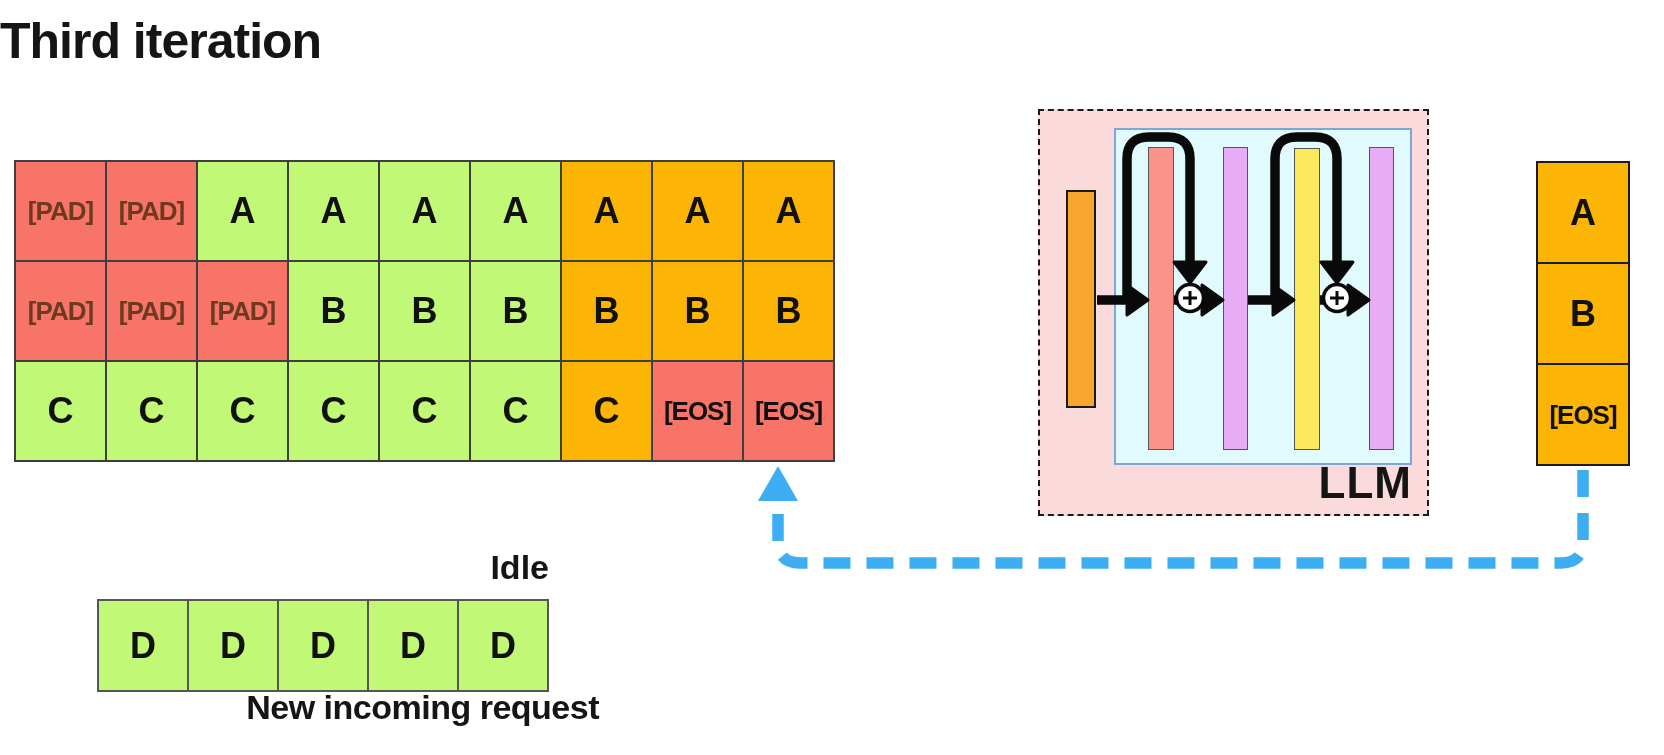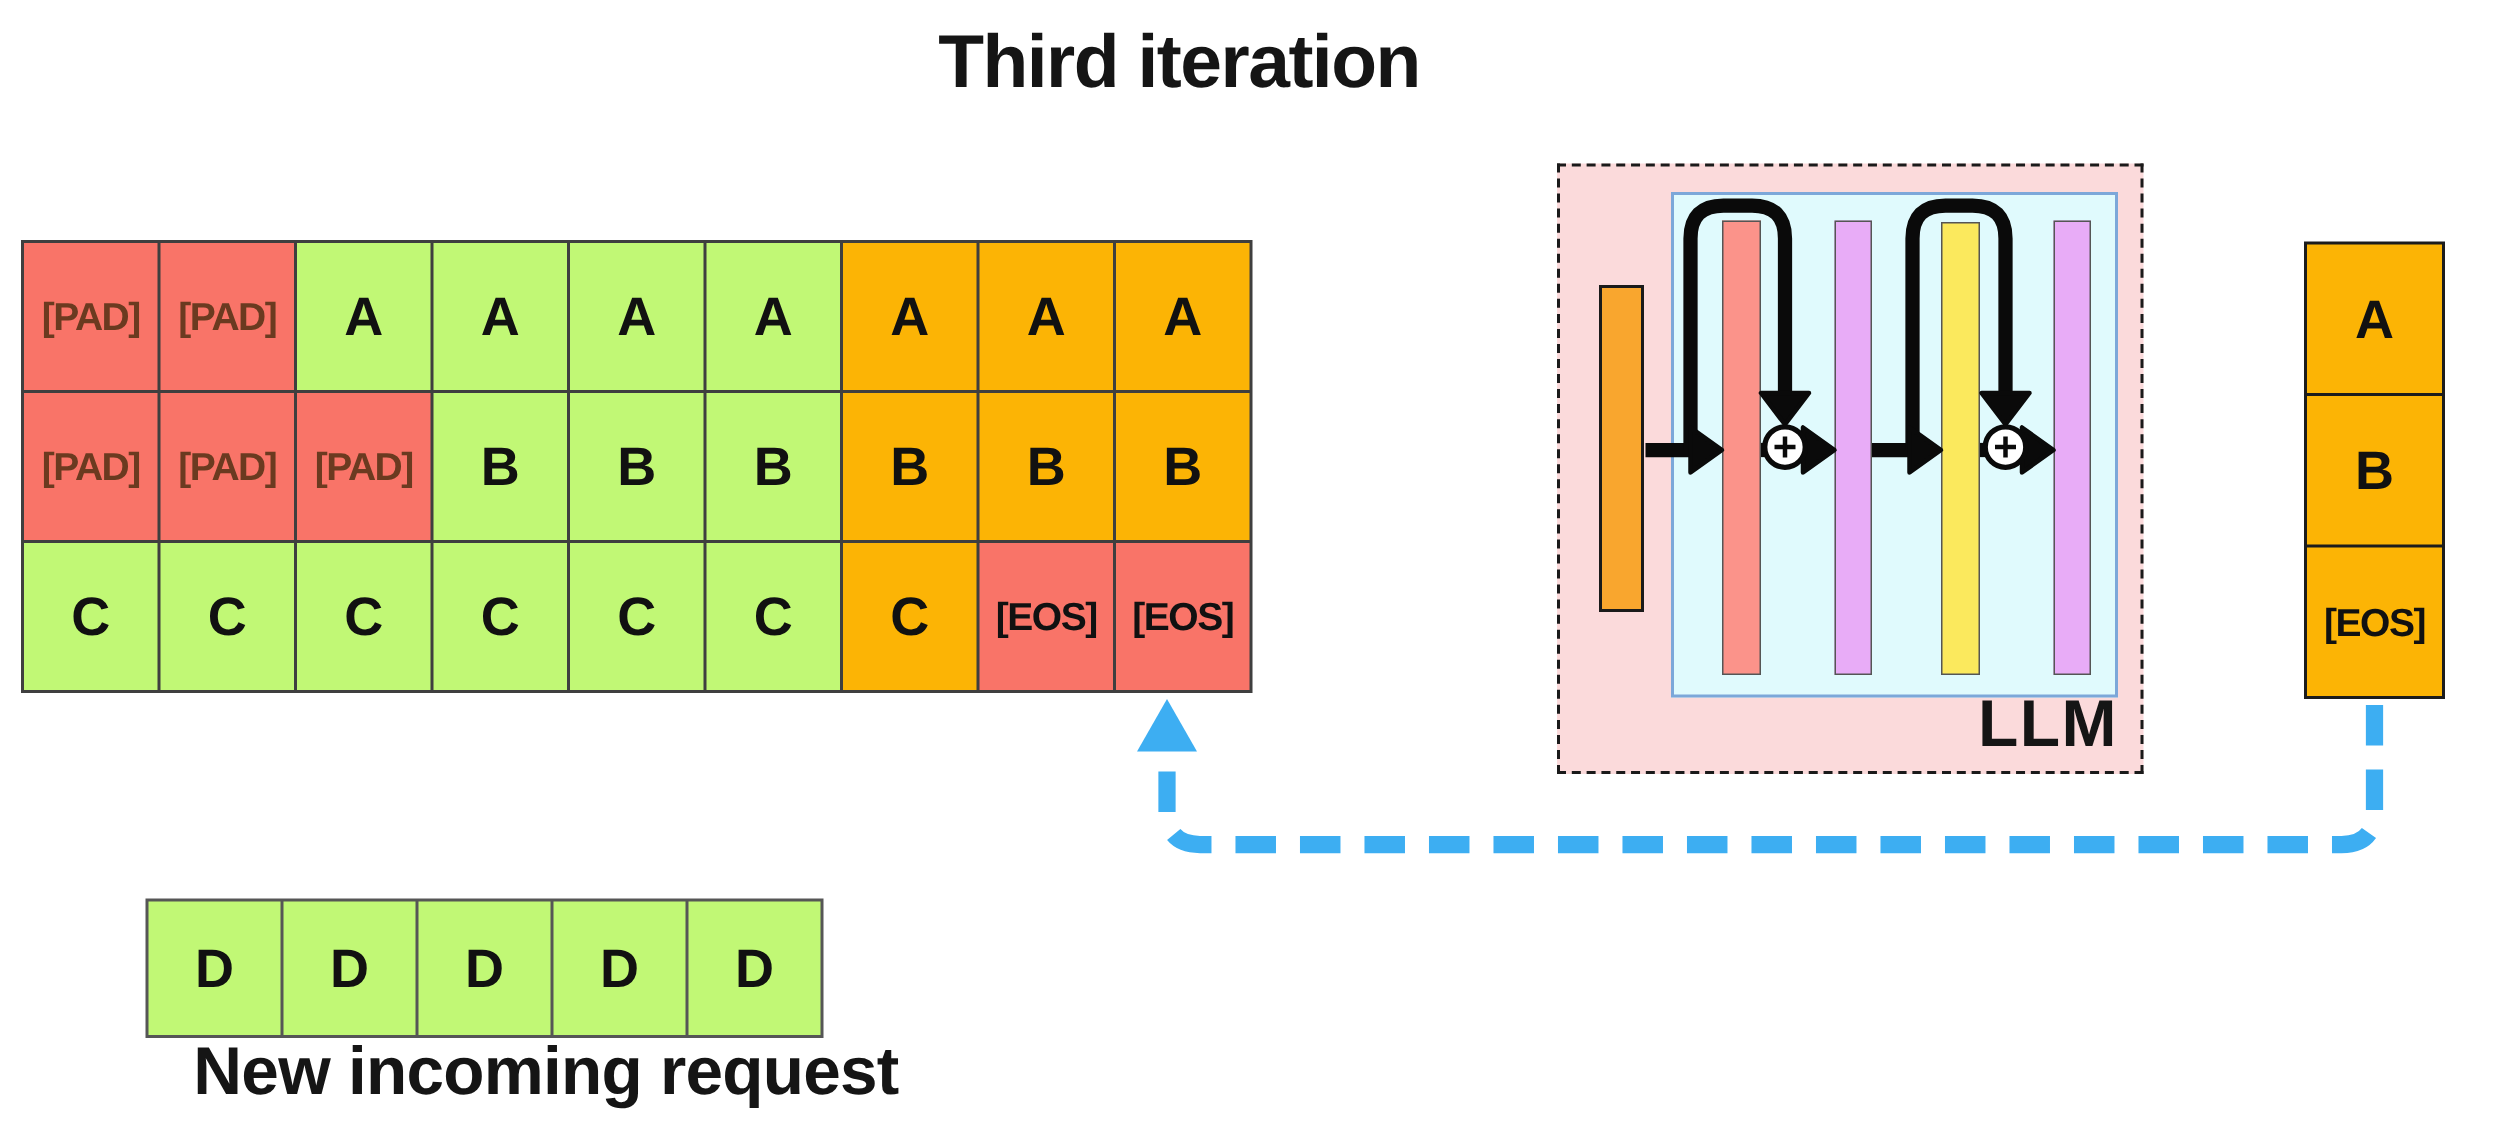--- a/index.html
+++ b/index.html
@@ -1,41 +1,41 @@
 <!DOCTYPE html>
 <html style="--green: #c1f875; --orange: #fcb405; --red: #f97468; --pad-text: #6b3a20; --blue-arrow: #3daef2; --pink-box: #fbdadb; --cyan-box: #e0fafd; --bar-orange: #f9a62e; --bar-salmon: #fb938a; --bar-violet: #e8acf7; --bar-yellow: #fbe95d;"><head>
 <meta charset="utf-8">
 <style>
   html,body{margin:0;padding:0;background:#fff;}
   .canvas{
     position:relative;width:1664px;height:755px;background:#fff;overflow:hidden;
     font-family:"Liberation Sans","DejaVu Sans",sans-serif;color:#111;
   }
   .title{
-    position:absolute;top:12px;left:0;width:1572px;text-align:center;
+    position:absolute;top:12px;left:0;width:1572px;
     font-size:50px;font-weight:800;letter-spacing:-1px;color:#151515;
   }
   
   .tokgrid{position:absolute;display:grid;gap:2px;padding:2px;background:#3f3f3f;width:max-content;}
   .batch{left:14px;top:160px;grid-template-columns:repeat(9,89px);grid-template-rows:repeat(3,98px);}
   .idle-row{left:97px;top:599px;grid-template-columns:repeat(5,88px);grid-template-rows:89px;background:#565656;}
   .outcol{left:1536px;top:161px;grid-template-columns:90px;grid-template-rows:repeat(3,99px);background:#1c1c1c;}
   .cell{
     display:flex;align-items:center;justify-content:center;
     font-size:36px;font-weight:800;color:#111;line-height:1;
   }
   .cell.special{font-size:26px;letter-spacing:-1px;}
   .cell[data-color="green"]{background:var(--green);}
   .cell[data-color="orange"]{background:var(--orange);}
   .cell[data-color="red"]{background:var(--red);}
   .cell[data-color="pad"]{background:var(--red);color:var(--pad-text);}
   
   .lbl{position:absolute;text-align:right;font-weight:800;color:#151515;}
   .idle-lbl{left:97px;top:548px;width:452px;font-size:34px;}
-  .request-lbl{left:47px;top:688px;width:552px;font-size:45px;letter-spacing:-0.5px;}
+  .request-lbl{left:47px;top:688px;width:552px;font-size:34px;letter-spacing:-0.5px;}
   .llm-lbl{left:1114px;top:458px;width:298px;font-size:44px;letter-spacing:1px;}
   
   .llm-outer{
     position:absolute;left:1038px;top:109px;width:391px;height:407px;box-sizing:border-box;
     background:var(--pink-box);border:2px dashed #1a1a1a;
   }
   .llm-inner{
     position:absolute;left:1114px;top:128px;width:298px;height:337px;box-sizing:border-box;
     background:var(--cyan-box);border:2px solid #7ca7d9;
   }
@@ -77,20 +77,21 @@
     <div class="cell" data-color="green">C</div>
     <div class="cell" data-color="green">C</div>
     <div class="cell" data-color="green">C</div>
     <div class="cell" data-color="green">C</div>
     <div class="cell" data-color="green">C</div>
     <div class="cell" data-color="orange">C</div>
     <div class="cell special" data-color="red">[EOS]</div>
     <div class="cell special" data-color="red">[EOS]</div>
   </div>
 
+  <div class="lbl idle-lbl">Idle</div>
   <div class="tokgrid idle-row">
     <div class="cell" data-color="green">D</div>
     <div class="cell" data-color="green">D</div>
     <div class="cell" data-color="green">D</div>
     <div class="cell" data-color="green">D</div>
     <div class="cell" data-color="green">D</div>
   </div>
   <div class="lbl request-lbl">New incoming request</div>
 
   <div class="llm-outer"></div>

